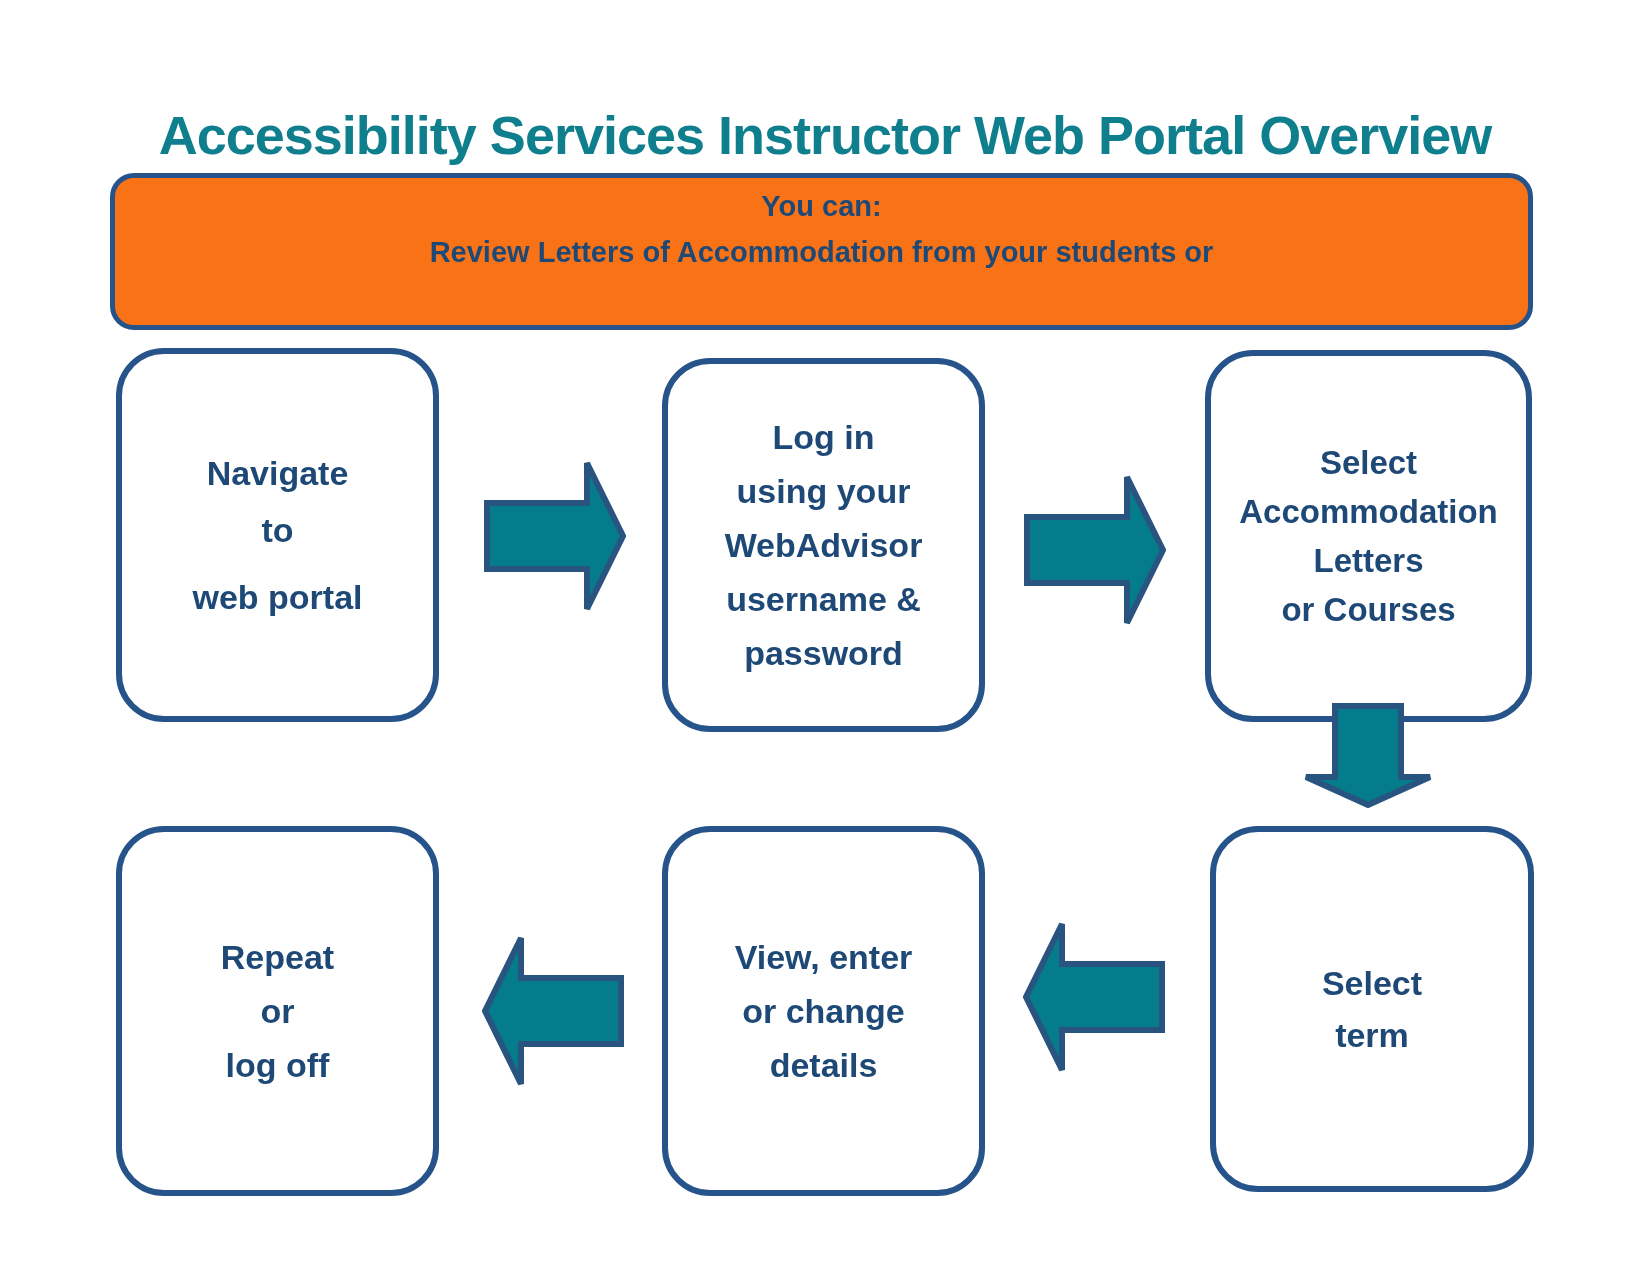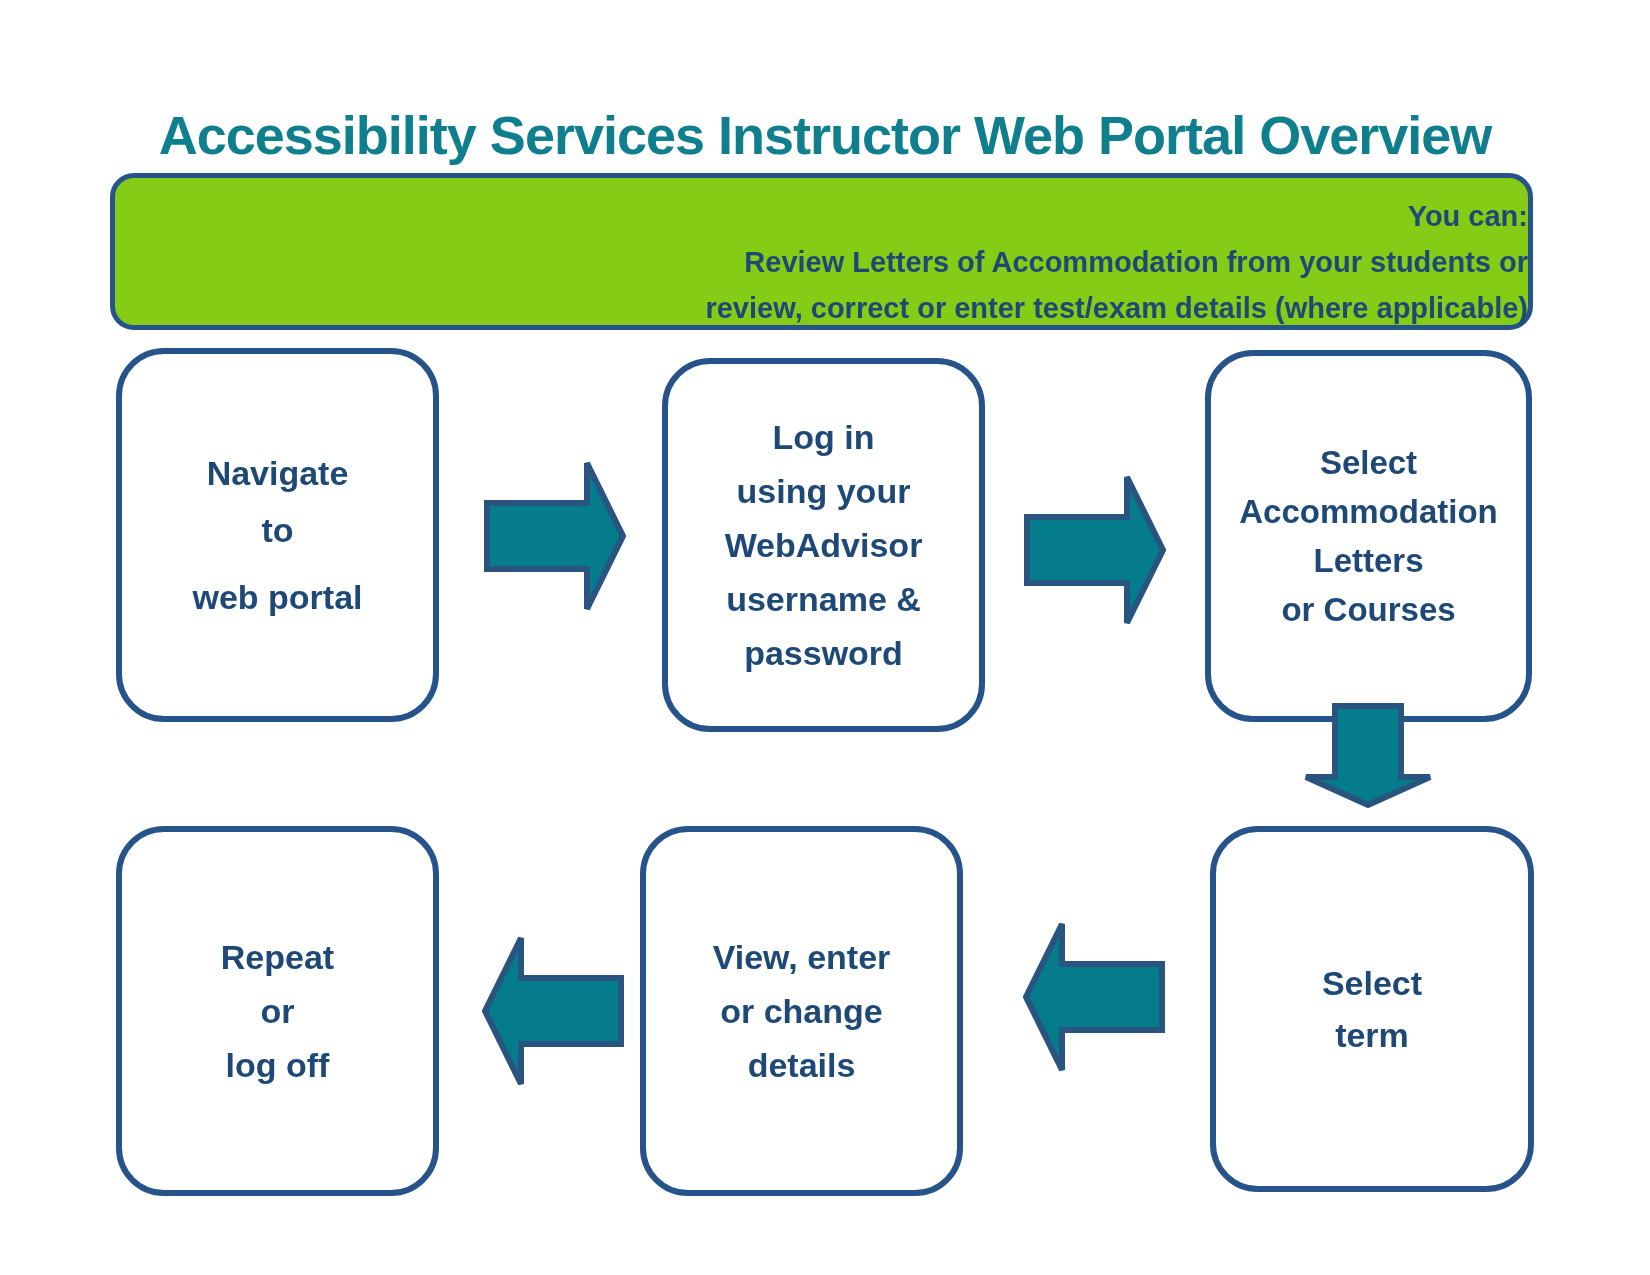--- a/index.html
+++ b/index.html
@@ -30,26 +30,26 @@
   }
   .banner {
     position: absolute;
     left: 110px;
     top: 173px;
     width: 1423px;
     height: 157px;
     box-sizing: border-box;
     border: 5px solid #25538A;
     border-radius: 24px;
-    background: #84cc16;
+    background: #f97316;
     color: #1E4976;
     font-size: 29px;
     line-height: 46px;
-    text-align: right;
-    padding-top: 15px;
+    text-align: center;
+    padding-top: 5px;
   }
   .flow-box {
     position: absolute;
     box-sizing: border-box;
     border: 6px solid #25538A;
     border-radius: 48px;
     background: #ffffff;
     color: #1E4976;
     font-size: 34px;
     text-align: center;
@@ -57,21 +57,21 @@
     flex-direction: column;
     align-items: center;
     justify-content: center;
   }
   .flow-box span { display: block; }
   #box-navigate      { left: 116px;  top: 348px; width: 323px; height: 374px; line-height: 57px; text-align: right; }
   #box-navigate .gap-above { margin-top: 10px; }
   #box-login         { left: 662px;  top: 358px; width: 323px; height: 374px; line-height: 54px; }
   #box-select-accomm { left: 1205px; top: 350px; width: 327px; height: 372px; font-size: 33px; line-height: 49px; }
   #box-repeat        { left: 116px;  top: 826px; width: 323px; height: 370px; line-height: 54px; }
-  #box-view-details  { left: 640px;  top: 826px; width: 323px; height: 370px; line-height: 54px; }
+  #box-view-details  { left: 662px;  top: 826px; width: 323px; height: 370px; line-height: 54px; }
   #box-select-term   { left: 1210px; top: 826px; width: 324px; height: 366px; line-height: 52px; }
   .arrow { position: absolute; }
   #arrow-right-1 { left: 484px;  top: 460px; }
   #arrow-right-2 { left: 1024px; top: 474px; }
   #arrow-down-1  { left: 1303px; top: 703px; }
   #arrow-left-1  { left: 482px;  top: 935px; }
   #arrow-left-2  { left: 1023px; top: 921px; }
   .arrow polygon {
     fill: #047C8C;
     stroke: #2A5480;
@@ -82,21 +82,20 @@
 </head>
 <body>
 
 <div class="canvas">
 
   <h1 class="page-title">Accessibility Services Instructor Web Portal Overview</h1>
 
   <div class="banner">
     <div>You can:</div>
     <div>Review Letters of Accommodation from your students or</div>
-    <div>review, correct or enter test/exam details (where applicable)</div>
   </div>
 
   <div class="flow-box" id="box-navigate">
     <span>Navigate</span>
     <span>to</span>
     <span class="gap-above">web portal</span>
   </div>
 
   <svg class="arrow" id="arrow-right-1" width="142" height="152" viewBox="0 0 142 152">
     <polygon points="3,43 103,43 103,3 139,76 103,149 103,109 3,109"></polygon>

